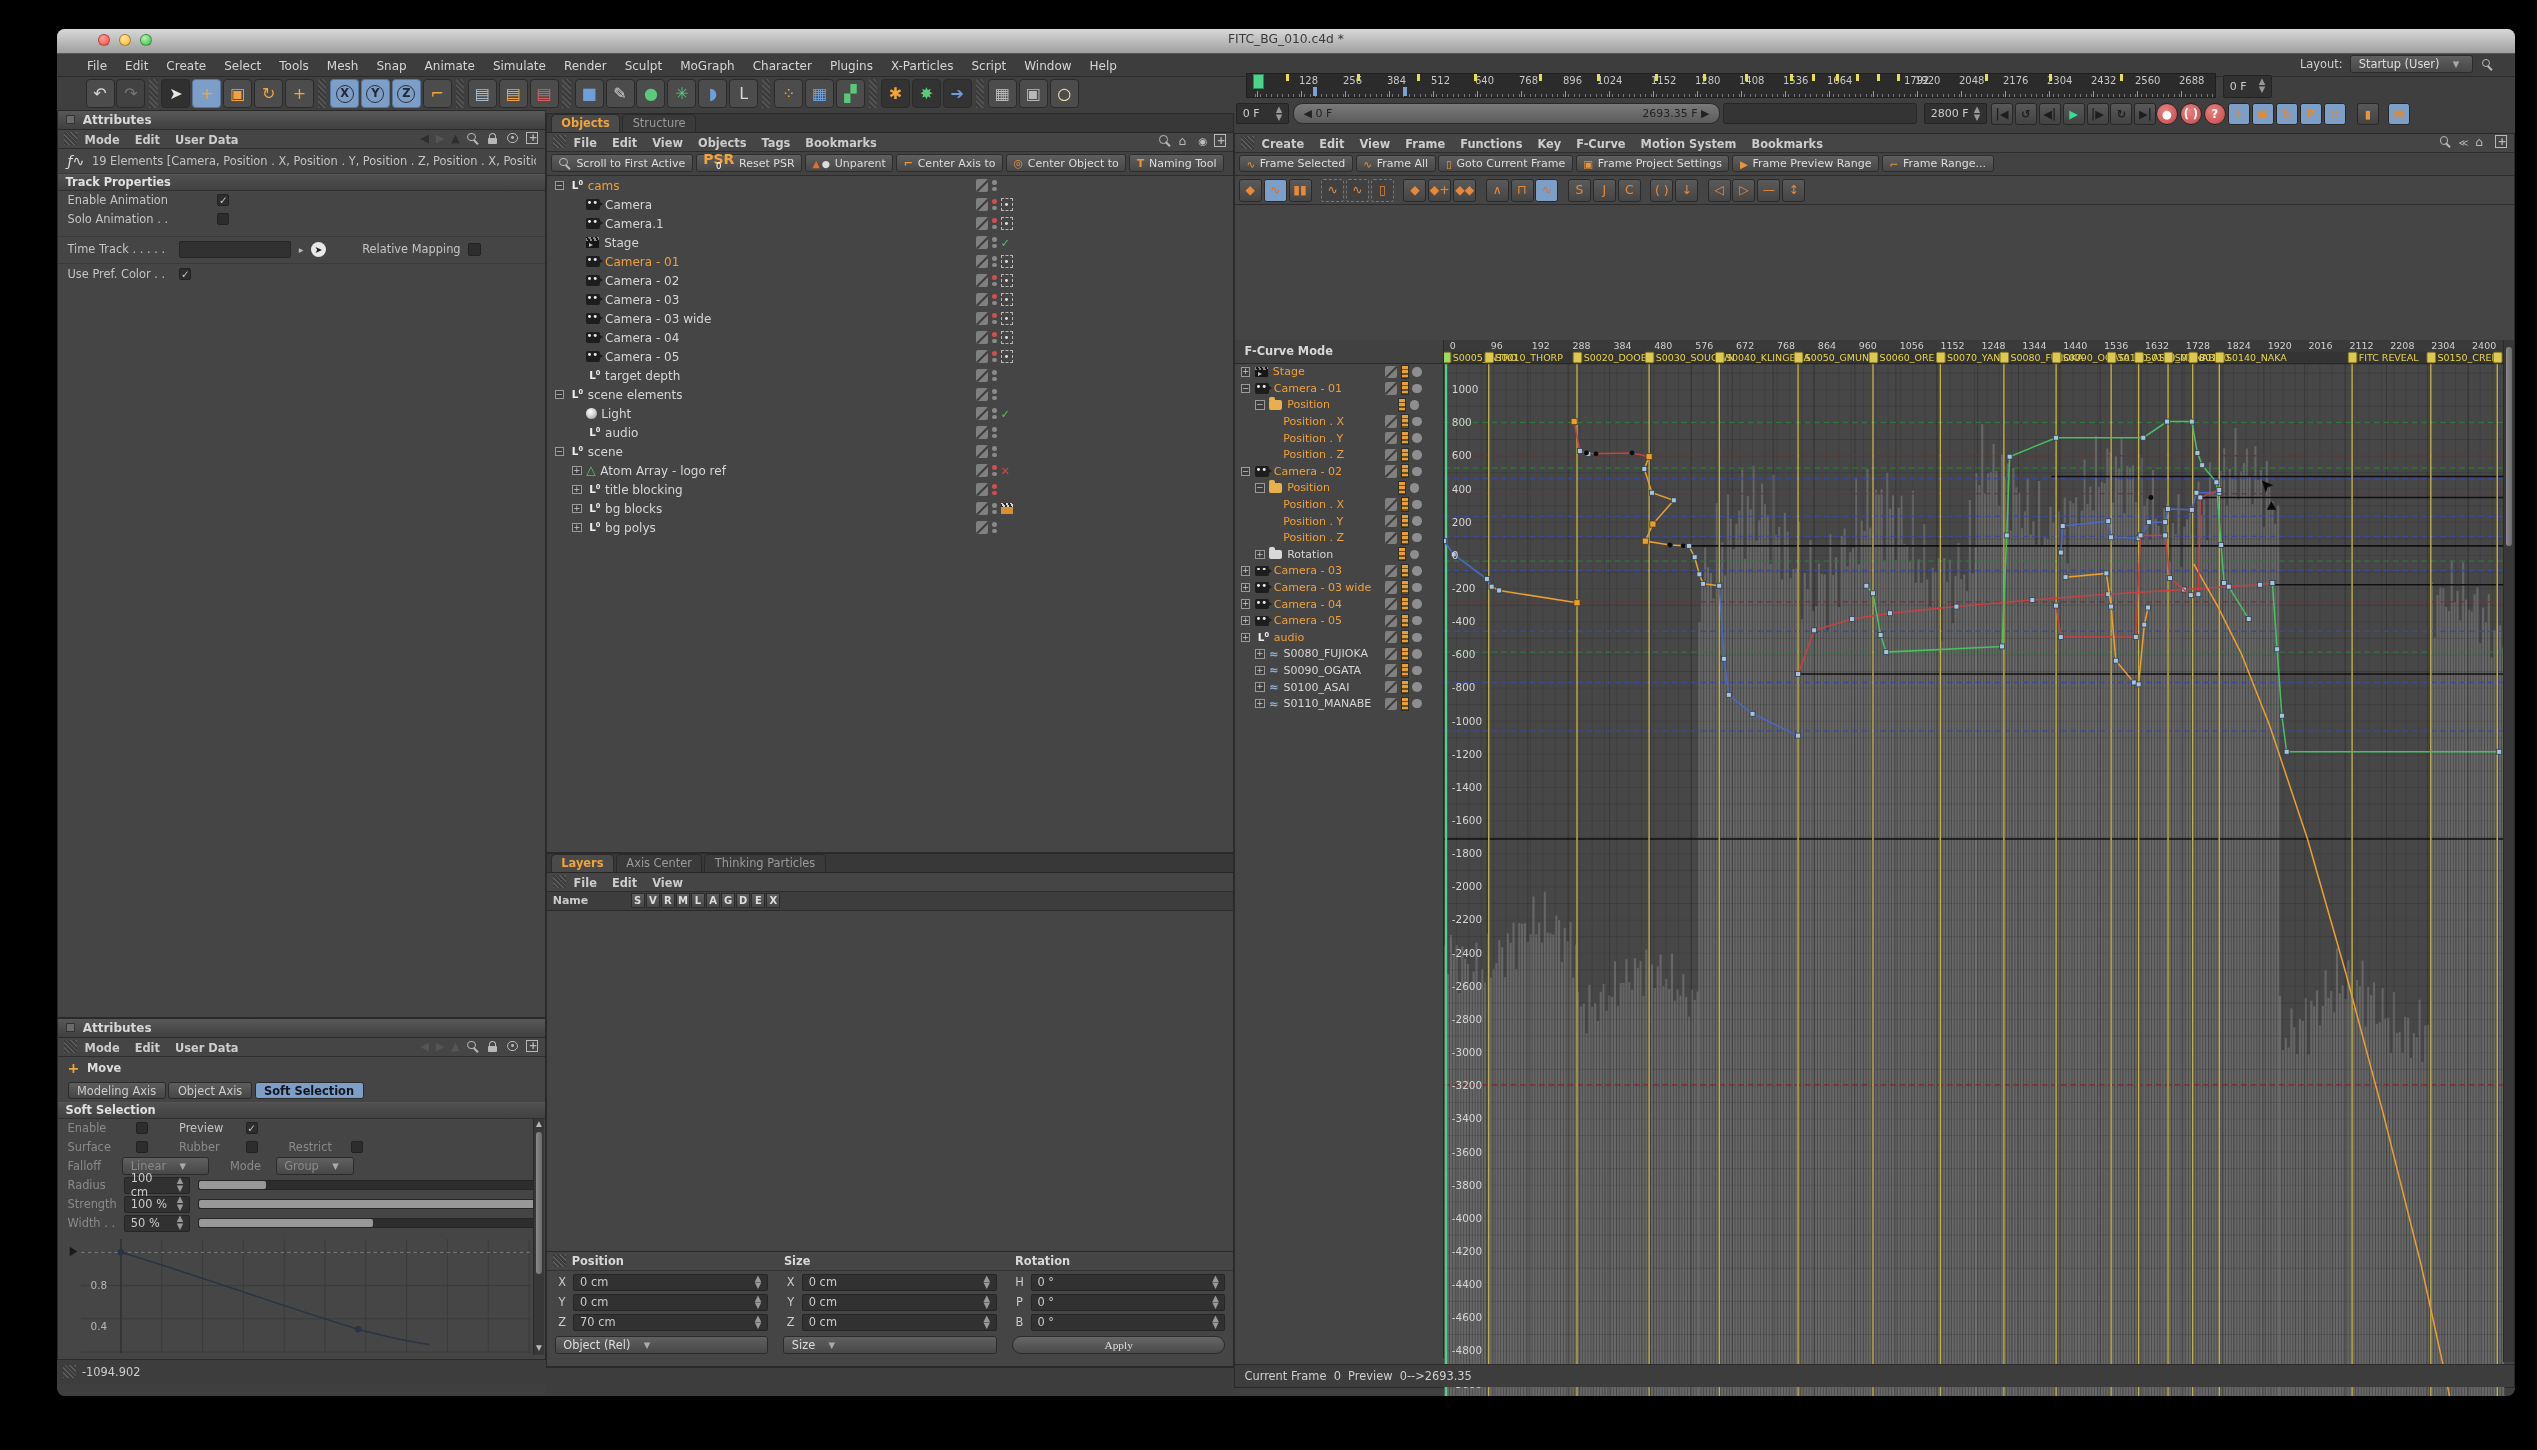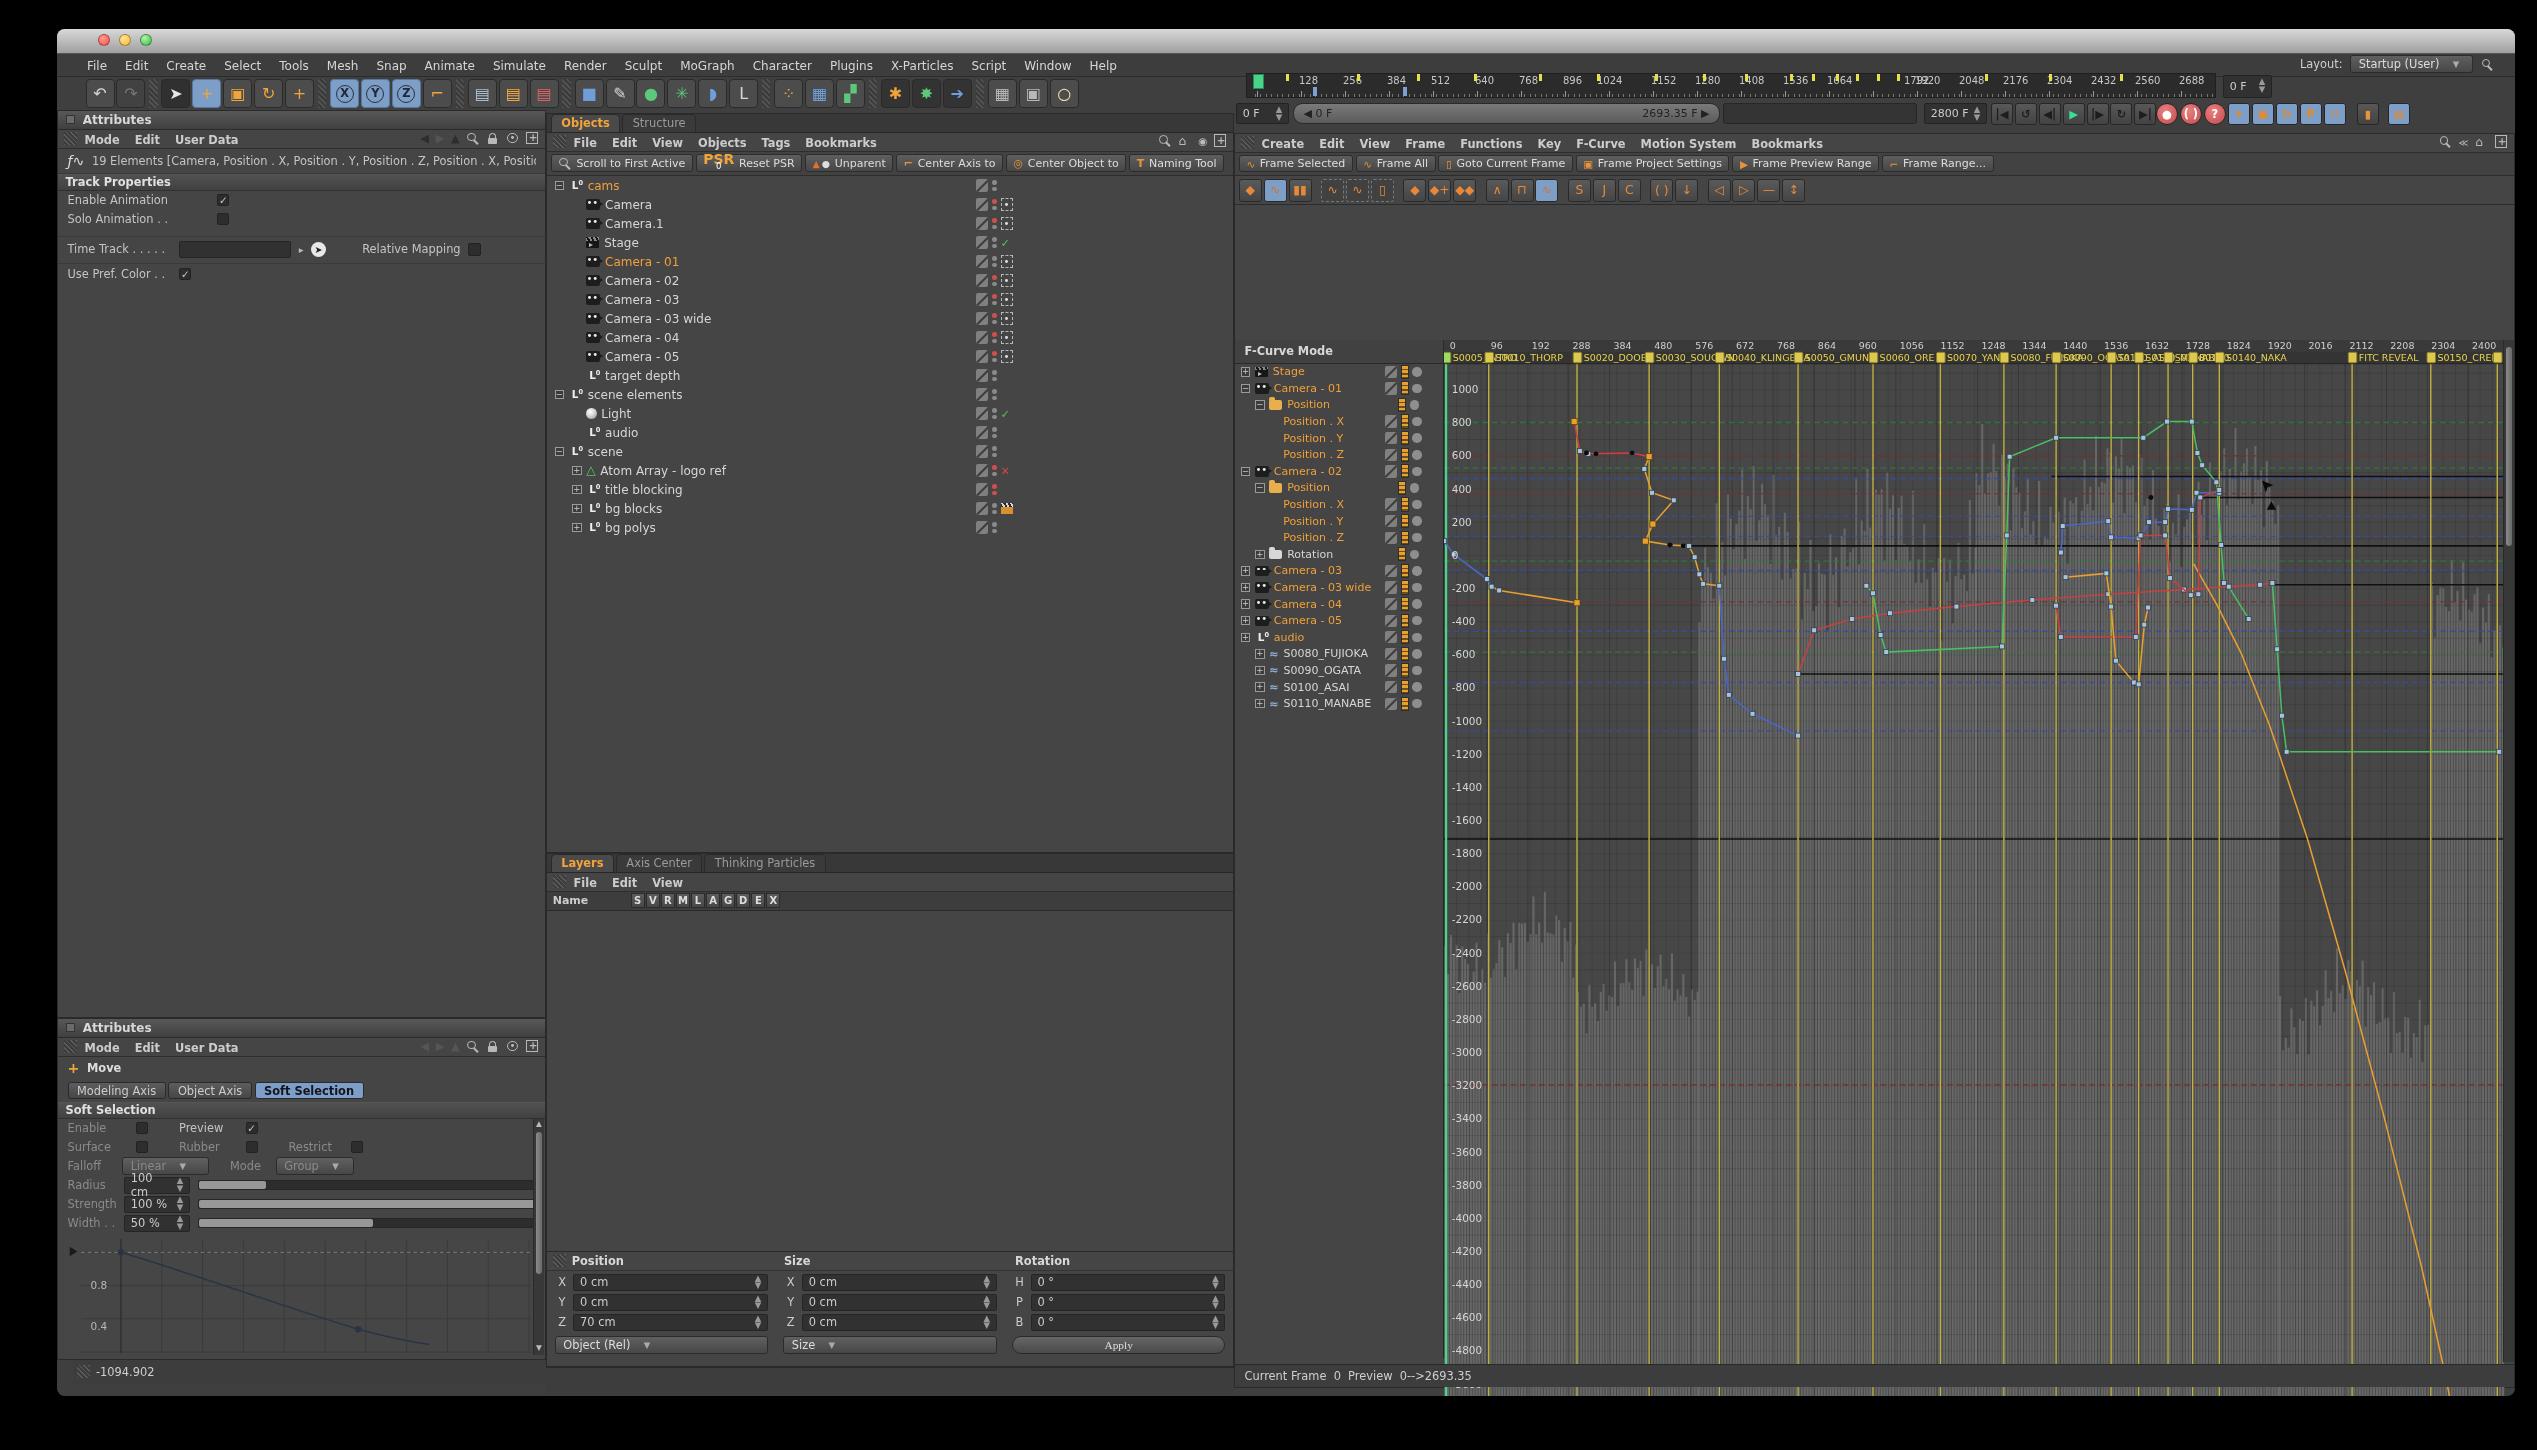--- a/index.html
+++ b/index.html
@@ -156,20 +156,21 @@
 
 <div id="stage">
  <div id="win">
 
   <div class="titlebar">
     <div class="lights">
       <span class="light l-red"></span>
       <span class="light l-yel"></span>
       <span class="light l-grn"></span>
     </div>
+    <div class="wtitle">FITC_BG_010.c4d *</div>
   </div>
 
   <div class="menubar">
     <span><span class="menu-item">File</span><span class="menu-item">Edit</span><span class="menu-item">Create</span><span class="menu-item">Select</span><span class="menu-item">Tools</span><span class="menu-item">Mesh</span><span class="menu-item">Snap</span><span class="menu-item">Animate</span><span class="menu-item">Simulate</span><span class="menu-item">Render</span><span class="menu-item">Sculpt</span><span class="menu-item">MoGraph</span><span class="menu-item">Character</span><span class="menu-item">Plugins</span><span class="menu-item">X-Particles</span><span class="menu-item">Script</span><span class="menu-item">Window</span><span class="menu-item">Help</span></span>
     <div class="layoutbox">
       <span class="layout-label">Layout:</span>
       <span class="dd">
         <span>Startup (User)</span>
             <span class="arr">▼</span>
       </span>
@@ -714,21 +715,21 @@
             <text x="28" y="53" fill="#b8b8b8" font-size="11">0.8</text>
             <text x="28" y="96" fill="#b8b8b8" font-size="11">0.4</text>
             <path d="M6,8 L14,13 L6,18 Z" fill="#1a1a1a"></path>
           </svg></div>
     <div class="vscroll" style="right:0.9px;top:100px;bottom:3.8px;width:11.4px;">
       <div style="position:absolute;top:0;left:1.9px;right:1.9px;height:11.4px;color:#bbb;font-size:7.6px;text-align:center;">▲</div>
       <div class="vthumb" style="top:13.3px;height:142px;"></div>
       <div style="position:absolute;bottom:0;left:1.9px;right:1.9px;height:11.4px;color:#bbb;font-size:7.6px;text-align:center;">▼</div>
     </div>
   </div>
-  <div class="statusbar" style="left:16px;top:1330px;width:489px;height:25px;padding-left:4px;border-top:0.9px solid #2a2a2a;">
+  <div class="statusbar" style="left:2px;top:1330px;width:489px;height:25px;padding-left:4px;border-top:0.9px solid #2a2a2a;">
     <span class="grip" style="margin:0;"></span>
     <span>-1094.902</span>
   </div>
 
   <div class="panel" id="objects" style="left:489px;top:84px;width:688px;height:740px;">
     <div class="tabs" id="obj-tabs">
           <span class="tab active">Objects</span>
           <span class="tab">Structure</span>
         </div>
     <div class="menurow">

